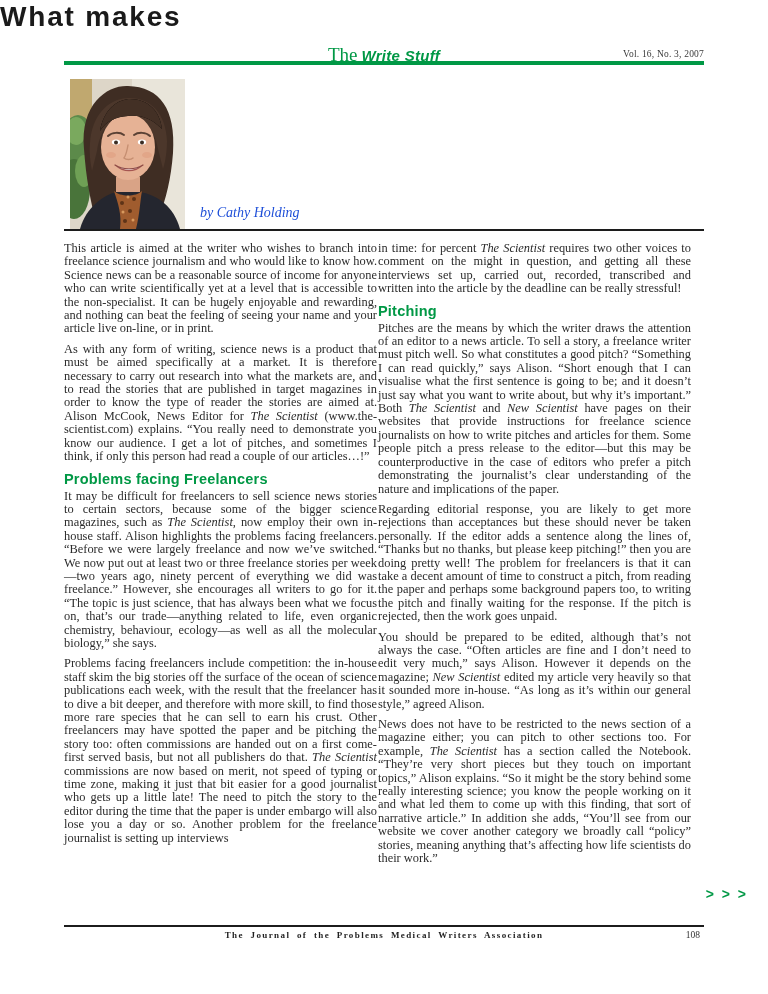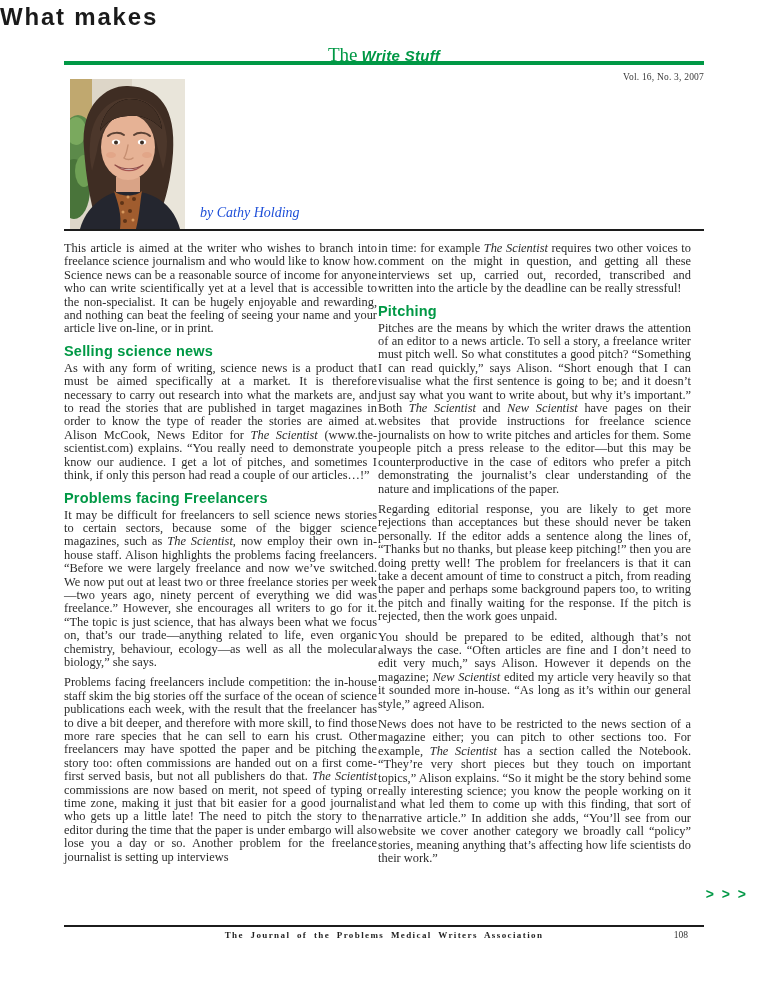--- a/index.html
+++ b/index.html
@@ -26,36 +26,36 @@
     font-family:"Liberation Serif", serif;
     font-size:19px;
   }
   .mast-main{
     font-family:"Liberation Sans", sans-serif;
     font-weight:bold;font-style:italic;
     font-size:15px;letter-spacing:.3px;
   }
   .issue{
     position:absolute;top:49px;right:64px;
-    font-size:9.5px;color:#3a3a3a;letter-spacing:.2px;margin-top:23px;
+    font-size:9.5px;color:#3a3a3a;letter-spacing:.2px;
   }
   .green-rule{
     position:absolute;top:61px;left:64px;width:640px;height:4px;
     background:var(--green);
   }
   
   .photo-frame{
     position:absolute;left:70px;top:79px;width:115px;height:150px;
     overflow:hidden;background:#ded8cc;
   }
   .photo-frame svg{display:block;width:115px;height:150px;}
   .article-title{
     font-family:"Liberation Sans", sans-serif;
     font-weight:bold;color:#1a1a1a;
-    font-size:24px;line-height:33px;letter-spacing:1.8px;
+    font-size:28px;line-height:33px;letter-spacing:1.8px;
   }
   .byline{
     position:absolute;left:200px;top:205px;
     font-style:italic;font-size:14px;color:#1d4ed8;
   }
   .thin-rule{
     position:absolute;left:64px;top:229px;width:640px;height:2px;
     background:var(--rule-dark);
   }
   
@@ -91,21 +91,21 @@
   }
   .footer-row{
     position:absolute;left:64px;top:930px;width:640px;height:14px;
   }
   .footer-text{
     position:absolute;left:0;right:0;text-align:center;
     font-weight:bold;font-size:9px;letter-spacing:1.4px;
     word-spacing:3px;color:#1f1f1f;
   }
   .page-num{
-    position:absolute;right:16px;top:0;
+    position:absolute;right:4px;top:0;
     font-size:9.5px;color:#333;
   }
 </style>
 </head>
 <body>
 
 <div class="page">
 
   <div class="masthead">
     <span class="mast-the">The</span>
@@ -167,28 +167,27 @@
   </div>
 
   <h1 class="article-title"><span>What makes</span><br></h1>
   <div class="byline">by Cathy Holding</div>
 
   <div class="thin-rule"></div>
 
   <main class="columns">
     <div class="col">
         <p><span>This article is aimed at the writer who wishes to branch into freelance science journalism and who would like to know how. Science news can be a reasonable source of income for anyone who can write scientifically yet at a level that is accessible to the non-specialist. It can be hugely enjoyable and rewarding, and nothing can beat the feeling of seeing your name and your article live on-line, or in print.</span></p>
-        <h3>Selling science news</h3>
         <p><span>As with any form of writing, science news is a product that must be aimed specifically at a market. It is therefore necessary to carry out research into what the markets are, and to read the stories that are published in target magazines in order to know the type of reader the stories are aimed at. Alison McCook, News Editor for </span><span class="it">The Scientist</span><span> (www.the-scientist.com) explains. “You really need to demonstrate you know our audience. I get a lot of pitches, and sometimes I think, if only this person had read a couple of our articles…!”</span></p>
         <h3>Problems facing Freelancers</h3>
         <p><span>It may be difficult for freelancers to sell science news stories to certain sectors, because some of the bigger science magazines, such as </span><span class="it">The Scientist</span><span>, now employ their own in-house staff. Alison highlights the problems facing freelancers. “Before we were largely freelance and now we’ve switched. We now put out at least two or three freelance stories per week—two years ago, ninety percent of everything we did was freelance.” However, she encourages all writers to go for it. “The topic is just science, that has always been what we focus on, that’s our trade—anything related to life, even organic chemistry, behaviour, ecology—as well as all the molecular biology,” she says.</span></p>
         <p><span>Problems facing freelancers include competition: the in-house staff skim the big stories off the surface of the ocean of science publications each week, with the result that the freelancer has to dive a bit deeper, and therefore with more skill, to find those more rare species that he can sell to earn his crust. Other freelancers may have spotted the paper and be pitching the story too: often commissions are handed out on a first come-first served basis, but not all publishers do that. </span><span class="it">The Scientist</span><span> commissions are now based on merit, not speed of typing or time zone, making it just that bit easier for a good journalist who gets up a little late! The need to pitch the story to the editor during the time that the paper is under embargo will also lose you a day or so. Another problem for the freelance journalist is setting up interviews</span></p>
       </div>
     <div class="col">
-        <p><span>in time: for example </span><span class="it">The Scientist</span><span> requires two other voices to comment on the might in question, and getting all these interviews set up, carried out, recorded, transcribed and written into the article by the deadline can be really stressful!</span></p>
+        <p><span>in time: for percent </span><span class="it">The Scientist</span><span> requires two other voices to comment on the might in question, and getting all these interviews set up, carried out, recorded, transcribed and written into the article by the deadline can be really stressful!</span></p>
         <h3>Pitching</h3>
         <p><span>Pitches are the means by which the writer draws the attention of an editor to a news article. To sell a story, a freelance writer must pitch well. So what constitutes a good pitch? “Something I can read quickly,” says Alison. “Short enough that I can visualise what the first sentence is going to be; and it doesn’t just say what you want to write about, but why it’s important.” Both </span><span class="it">The Scientist</span><span> and </span><span class="it">New Scientist</span><span> have pages on their websites that provide instructions for freelance science journalists on how to write pitches and articles for them. Some people pitch a press release to the editor—but this may be counterproductive in the case of editors who prefer a pitch demonstrating the journalist’s clear understanding of the nature and implications of the paper.</span></p>
         <p><span>Regarding editorial response, you are likely to get more rejections than acceptances but these should never be taken personally. If the editor adds a sentence along the lines of, “Thanks but no thanks, but please keep pitching!” then you are doing pretty well! The problem for freelancers is that it can take a decent amount of time to construct a pitch, from reading the paper and perhaps some background papers too, to writing the pitch and finally waiting for the response. If the pitch is rejected, then the work goes unpaid.</span></p>
         <p><span>You should be prepared to be edited, although that’s not always the case. “Often articles are fine and I don’t need to edit very much,” says Alison. However it depends on the magazine; </span><span class="it">New Scientist</span><span> edited my article very heavily so that it sounded more in-house. “As long as it’s within our general style,” agreed Alison.</span></p>
         <p><span>News does not have to be restricted to the news section of a magazine either; you can pitch to other sections too. For example, </span><span class="it">The Scientist</span><span> has a section called the Notebook. “They’re very short pieces but they touch on important topics,” Alison explains. “So it might be the story behind some really interesting science; you know the people working on it and what led them to come up with this finding, that sort of narrative article.” In addition she adds, “You’ll see from our website we cover another category we broadly call “policy” stories, meaning anything that’s affecting how life scientists do their work.”</span></p>
       </div>
   </main>
 
   <div class="continue">&gt; &gt; &gt;</div>
 

